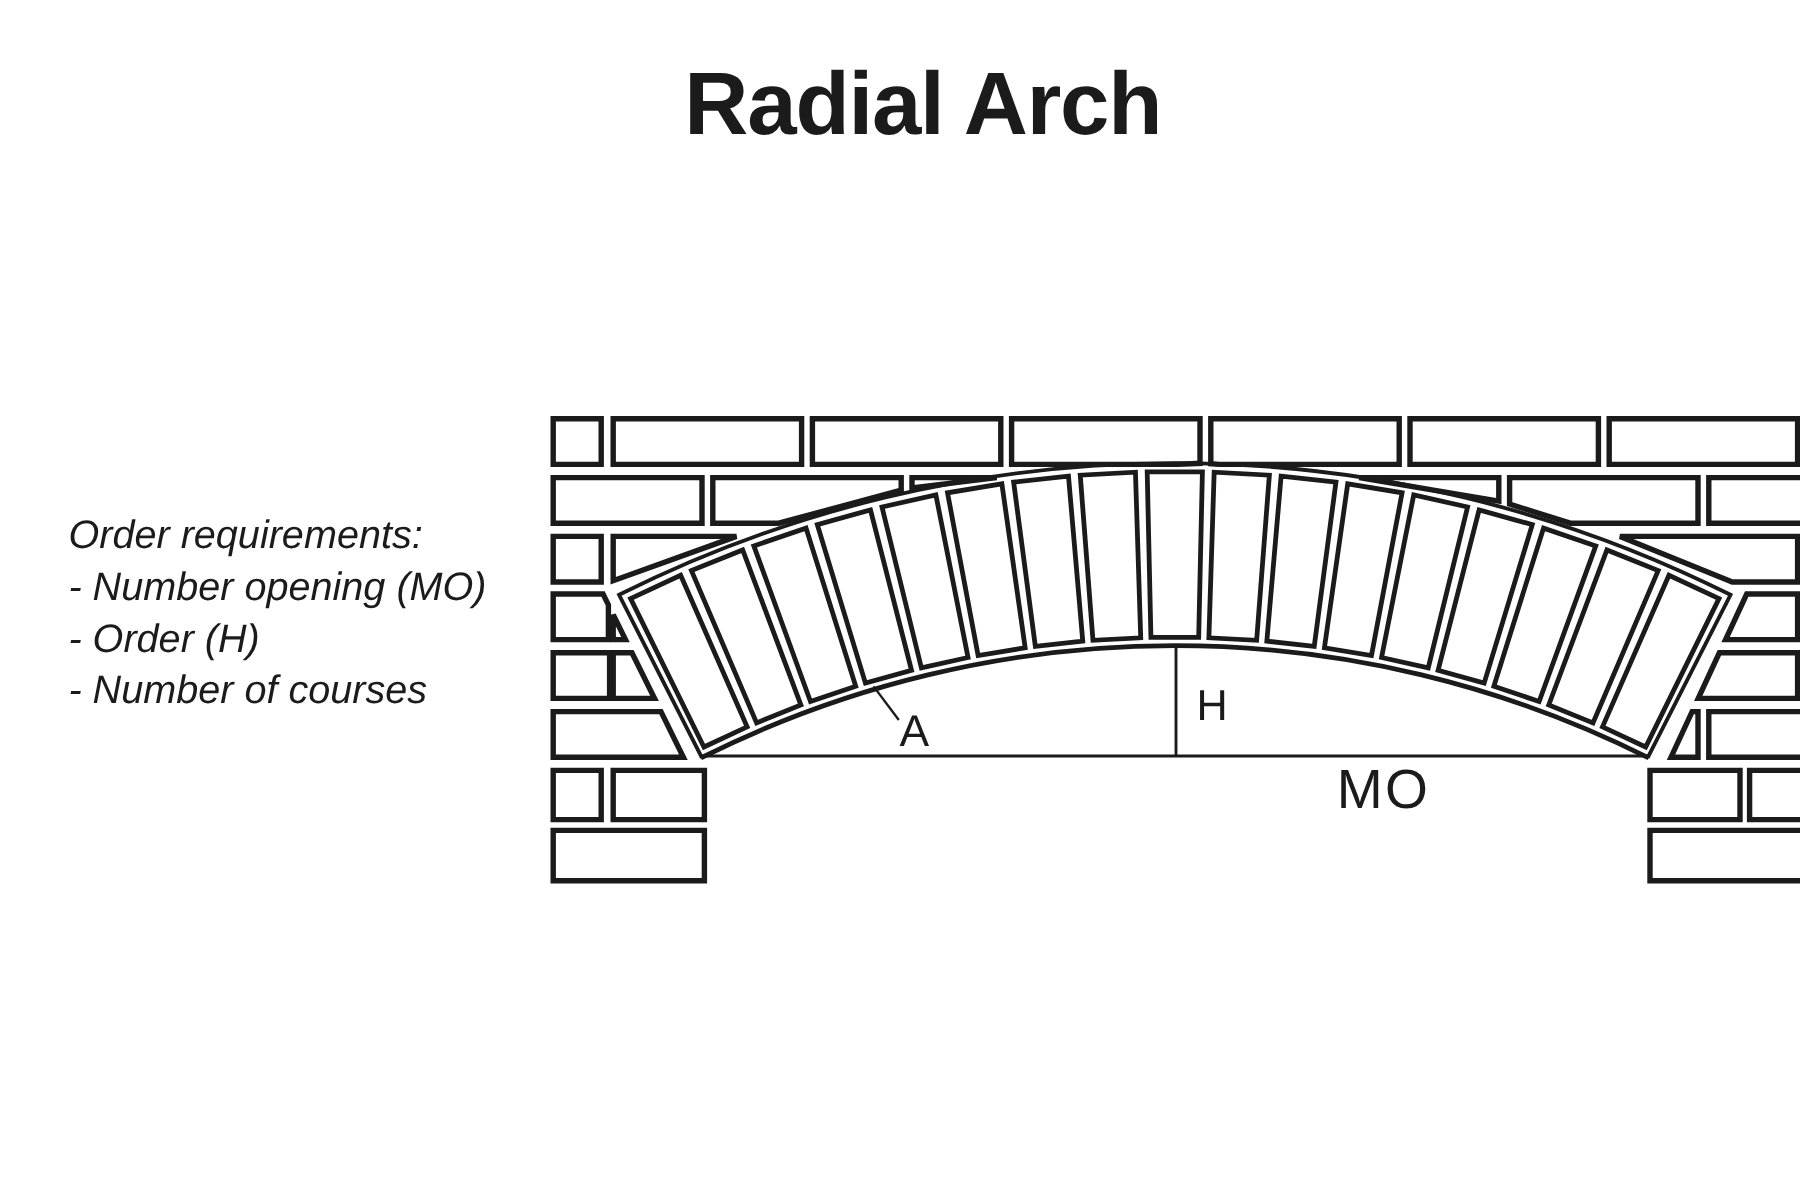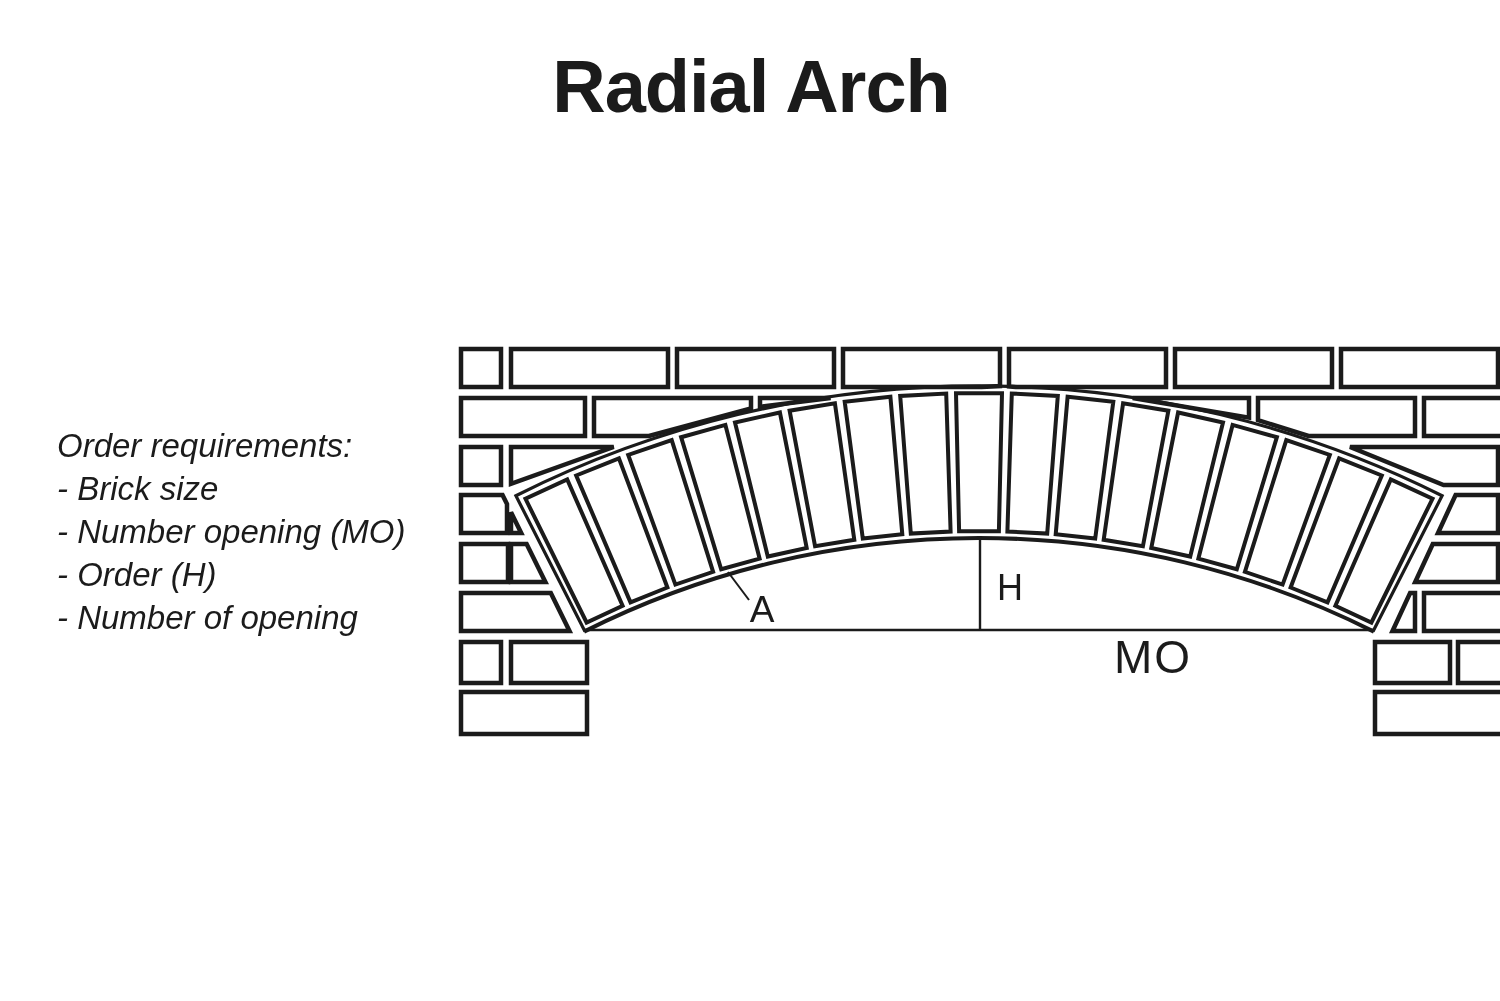--- a/index.html
+++ b/index.html
@@ -1,21 +1,21 @@
 <!DOCTYPE html>
 <html><head>
 <meta charset="utf-8">
 <style>
   html,body{margin:0;padding:0;background:#ffffff;}
   body{
     position:relative;width:1500px;height:1001px;overflow:hidden;
     font-family:"Liberation Sans",sans-serif;color:#1b1b1b;
   }
   .title{
-    position:absolute;left:751px;top:50px;transform:translateX(-50%);
+    position:absolute;left:769px;top:50px;transform:translateX(-50%);
     margin:0;font-size:74px;font-weight:bold;letter-spacing:-1px;
     white-space:nowrap;line-height:74px;
   }
   .reqs{
     position:absolute;left:57px;top:424px;
     font-size:33px;line-height:43px;white-space:nowrap;font-style:italic;
   }
   #diagram{position:absolute;left:0;top:0;}
   .dim-label{
     position:absolute;transform:translate(-50%,-50%);
@@ -25,24 +25,23 @@
   #label-h{left:1010px;top:588px;font-size:36px;}
   #label-mo{left:1153px;top:657px;font-size:46px;letter-spacing:2px;}
 </style>
 </head>
 <body>
 
 <h1 class="title">Radial Arch</h1>
 
 <div class="reqs">
   <div>Order requirements:</div>
-  <div>- Brick size</div>
   <div>- Number opening (MO)</div>
   <div>- Order (H)</div>
-  <div>- Number of opening</div>
+  <div>- Number of courses</div>
 </div>
 
 <svg id="diagram" width="1500" height="1001" viewBox="0 0 1500 1001">
   <g id="wall">
       <path d="M 461.0 349.0 L 501.0 349.0 L 501.0 387.0 L 461.0 387.0 Z" fill="#ffffff" stroke="#1b1b1b" stroke-width="4.5" stroke-linejoin="miter"></path>
       <path d="M 511.0 349.0 L 668.0 349.0 L 668.0 387.0 L 511.0 387.0 Z" fill="#ffffff" stroke="#1b1b1b" stroke-width="4.5" stroke-linejoin="miter"></path>
       <path d="M 677.0 349.0 L 834.0 349.0 L 834.0 387.0 L 677.0 387.0 Z" fill="#ffffff" stroke="#1b1b1b" stroke-width="4.5" stroke-linejoin="miter"></path>
       <path d="M 843.0 349.0 L 1000.0 349.0 L 1000.0 386.1 L 981.6 387.0 L 843.0 387.0 Z" fill="#ffffff" stroke="#1b1b1b" stroke-width="4.5" stroke-linejoin="miter"></path>
       <path d="M 1009.0 349.0 L 1166.0 349.0 L 1166.0 387.0 L 1015.8 387.0 L 1009.0 386.4 Z" fill="#ffffff" stroke="#1b1b1b" stroke-width="4.5" stroke-linejoin="miter"></path>
       <path d="M 1175.0 349.0 L 1332.0 349.0 L 1332.0 387.0 L 1175.0 387.0 Z" fill="#ffffff" stroke="#1b1b1b" stroke-width="4.5" stroke-linejoin="miter"></path>

